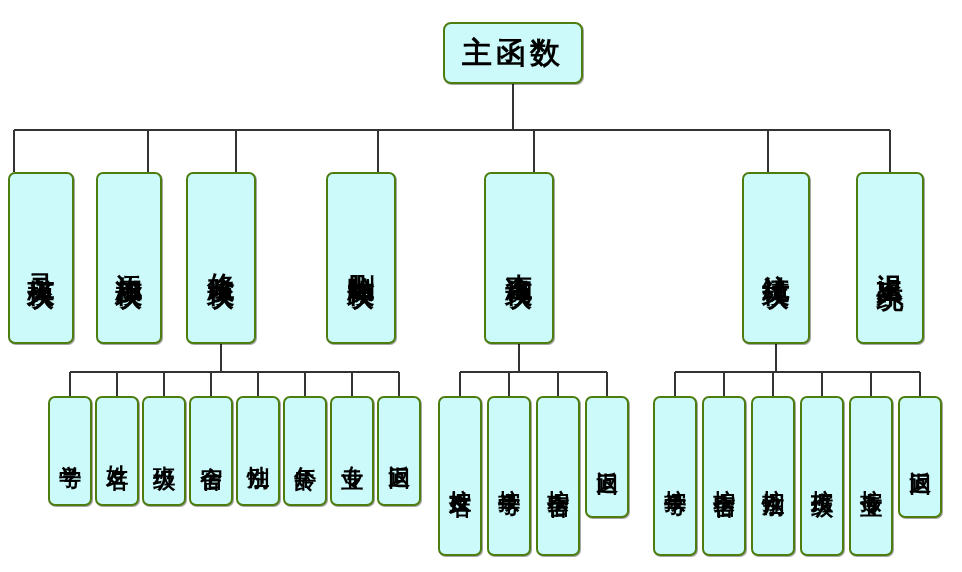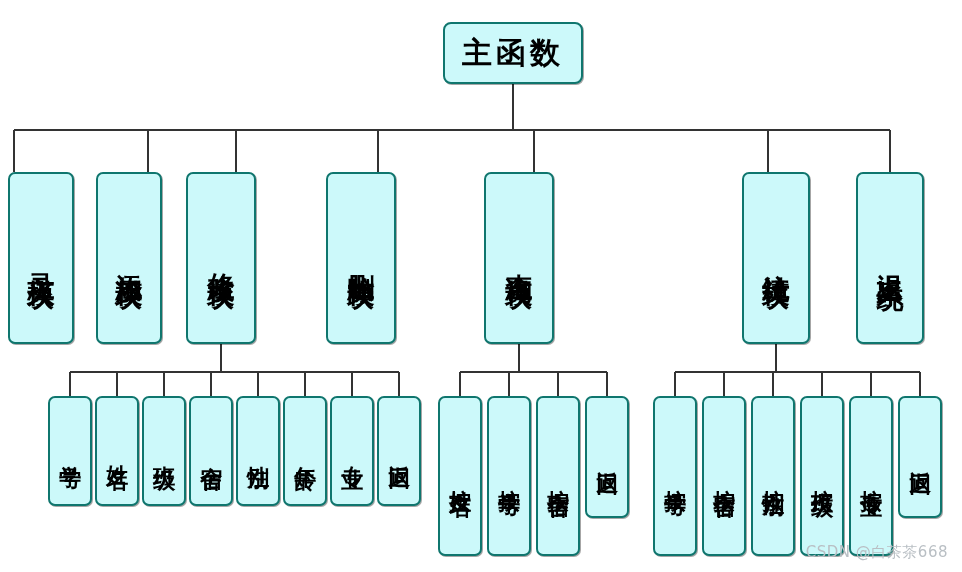--- a/index.html
+++ b/index.html
@@ -31,21 +31,21 @@
     width: 962px;
     height: 572px;
     z-index: 1;
   }
 
   .node {
     position: absolute;
     z-index: 2;
     box-sizing: border-box;
     background: #ccf9fa;
-    border: 2px solid #0f766e;
+    border: 2px solid #4d7c0f;
     border-radius: 7px;
     display: flex;
     align-items: center;
     justify-content: center;
     color: #000000;
     font-weight: bold;
     line-height: 1.06;
     text-align: center;
     letter-spacing: 0px;
     box-shadow: 1px 1px 0 rgba(0,0,0,0.35);
@@ -218,15 +218,14 @@
   <div class="node vertical level-3" style="left: 800px; top: 396px; width: 44px; height: 160px;">
     <span class="label">按班级</span>
   </div>
   <div class="node vertical level-3" style="left: 849px; top: 396px; width: 44px; height: 160px;">
     <span class="label">按专业</span>
   </div>
   <div class="node vertical level-3" style="left: 898px; top: 396px; width: 44px; height: 122px;">
     <span class="label">返回</span>
   </div>
 
-  <div id="watermark">CSDN @白茶茶668</div>
 
 </div>
 
 </body></html>

